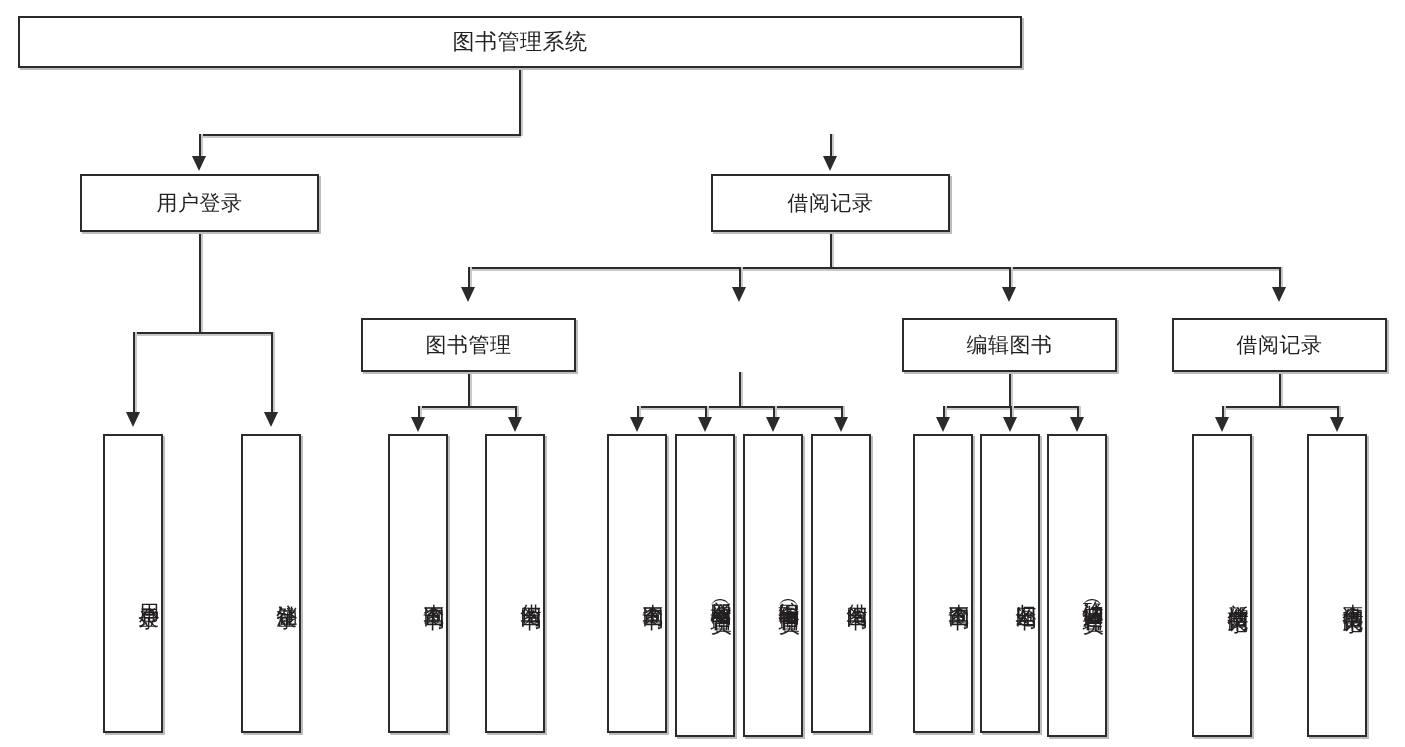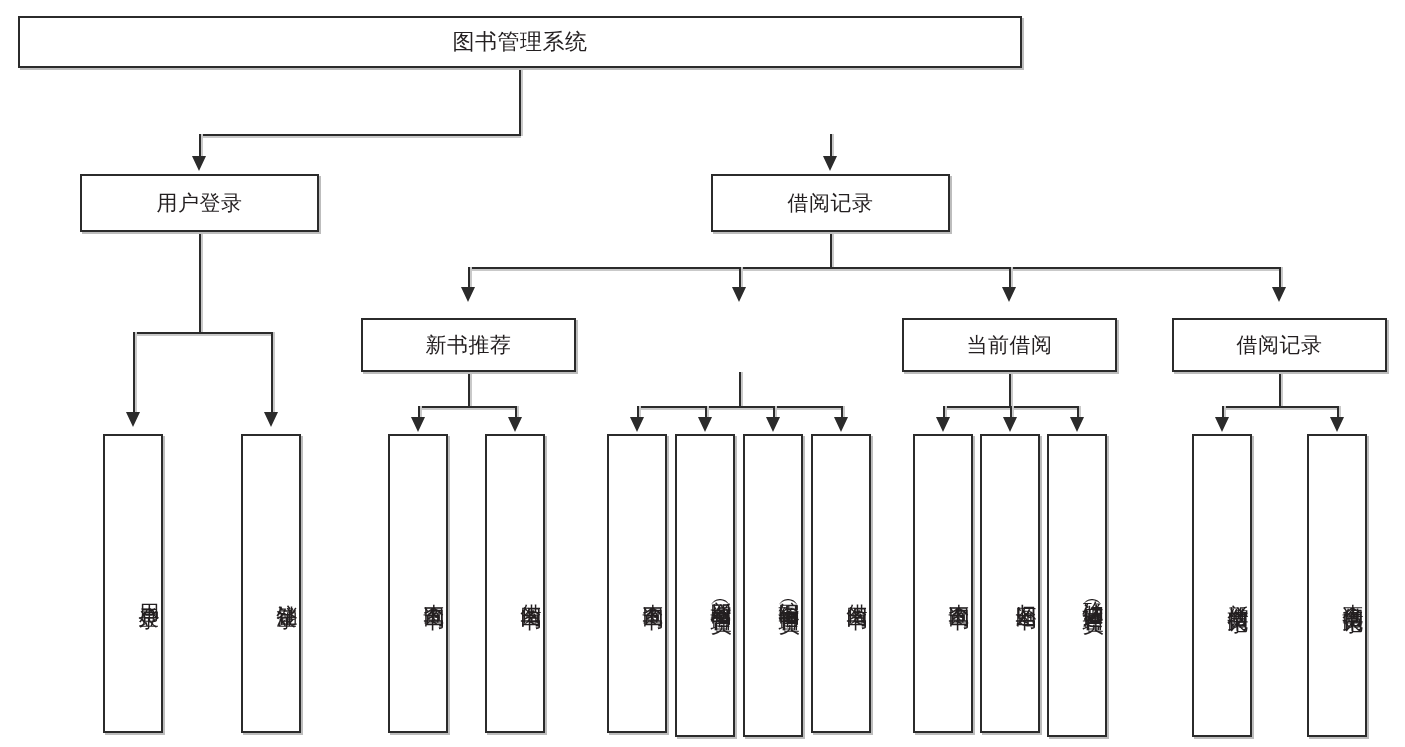--- a/index.html
+++ b/index.html
@@ -147,26 +147,26 @@
 
   <div class="node h-node shadow" style="left:80px;top:174px;width:239px;height:58px;">
     <span class="lbl">用户登录</span>
   </div>
 
   <div class="node h-node shadow" style="left:711px;top:174px;width:239px;height:58px;">
     <span class="lbl">借阅记录</span>
   </div>
 
   <div class="node h-node shadow" style="left:361px;top:318px;width:215px;height:54px;">
-    <span class="lbl">新书推荐</span>
+    <span class="lbl">图书管理</span>
   </div>
 
 
   <div class="node h-node shadow" style="left:902px;top:318px;width:215px;height:54px;">
-    <span class="lbl">当前借阅</span>
+    <span class="lbl">编辑图书</span>
   </div>
 
   <div class="node h-node shadow" style="left:1172px;top:318px;width:215px;height:54px;justify-content:center;">
     <span class="lbl">借阅记录</span>
   </div>
 
   <div class="node v-node shadow" style="left:103px;top:434px;width:60px;height:299px;">
     <span class="lbl">用户登录</span>
   </div>
   <div class="node v-node shadow" style="left:241px;top:434px;width:60px;height:299px;">

